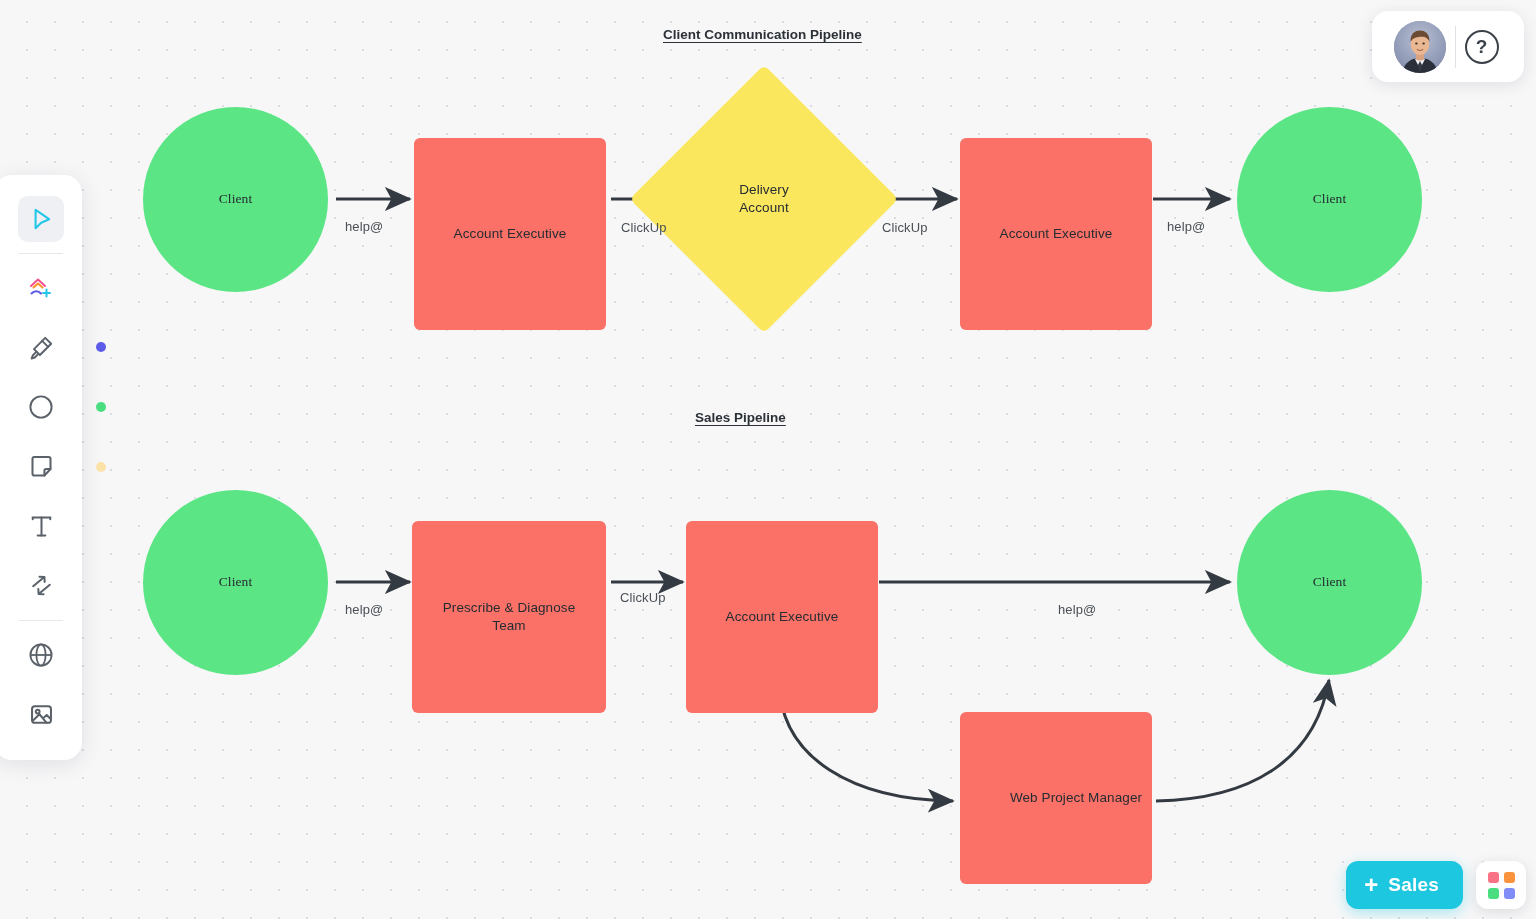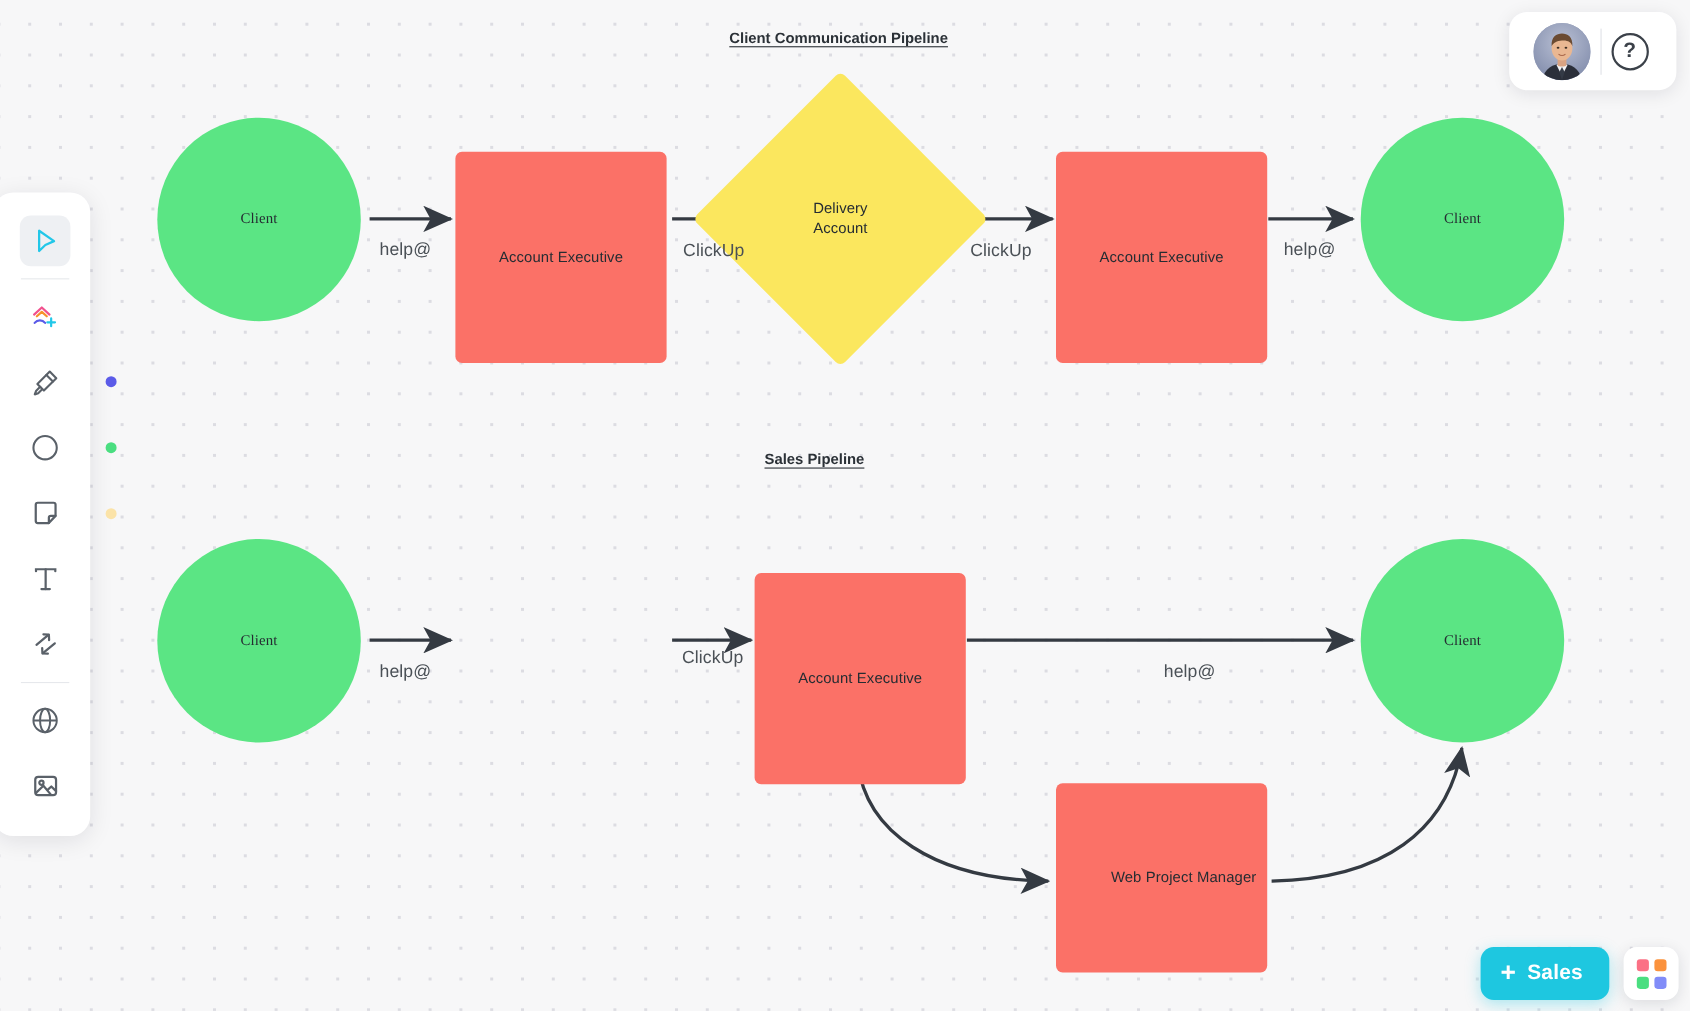--- a/index.html
+++ b/index.html
@@ -27,21 +27,21 @@
   .node { position: absolute; display: flex; align-items: center; justify-content: center;
           text-align: center; color: #252c32; font-size: 13.5px; line-height: 1.35;
           letter-spacing: .1px; }
   .node.circle { border-radius: 50%; background: #5be584; font-family: Liberation Serif, serif; }
   .node.rect   { border-radius: 6px; background: #fb7167; margin-top: 35px; }
   .node.diamond-wrap { background: transparent; }
   .diamond-shape { position: absolute; inset: 0; background: #fbe75e;
                    transform: rotate(45deg); border-radius: 6px; }
   .diamond-label { position: relative; z-index: 2; }
 
-  .edge-label { position: absolute; color: #4a5056; font-size: 16px; white-space: nowrap;
+  .edge-label { position: absolute; color: #4a5056; font-size: 13px; white-space: nowrap;
                 letter-spacing: .1px; }
 
   .section-title { position: absolute; font-size: 13.5px; font-weight: bold;
                    color: #2b3137; text-decoration: underline;
                    text-underline-offset: 3px; white-space: nowrap; }
 
   
   #toolbar {
     position: absolute; left: -6px; top: 175px; width: 88px; height: 585px;
     background: #ffffff; border-radius: 18px;
@@ -154,20 +154,24 @@
 
     <div class="edge-label" style="left:345px; top:219px;">help@</div>
     <div class="edge-label" style="left:621px; top:220px;">ClickUp</div>
     <div class="edge-label" style="left:882px; top:220px;">ClickUp</div>
     <div class="edge-label" style="left:1167px; top:219px;">help@</div>
 
     <div class="node circle" style="left:143px; top:490px; width:185px; height:185px;">
       <span>Client</span>
     </div>
 
+    <div class="node rect" style="left:412px; top:486px; width:194px; height:192px; flex-direction:column;">
+      <span>Prescribe &amp; Diagnose</span>
+      <span>Team</span>
+    </div>
 
     <div class="node rect" style="left:686px; top:486px; width:192px; height:192px;">
       <span>Account Executive</span>
     </div>
 
     <div class="node circle" style="left:1237px; top:490px; width:185px; height:185px;">
       <span>Client</span>
     </div>
 
     <div class="node rect" style="left:960px; top:677px; width:192px; height:172px;padding-left:40px;">

